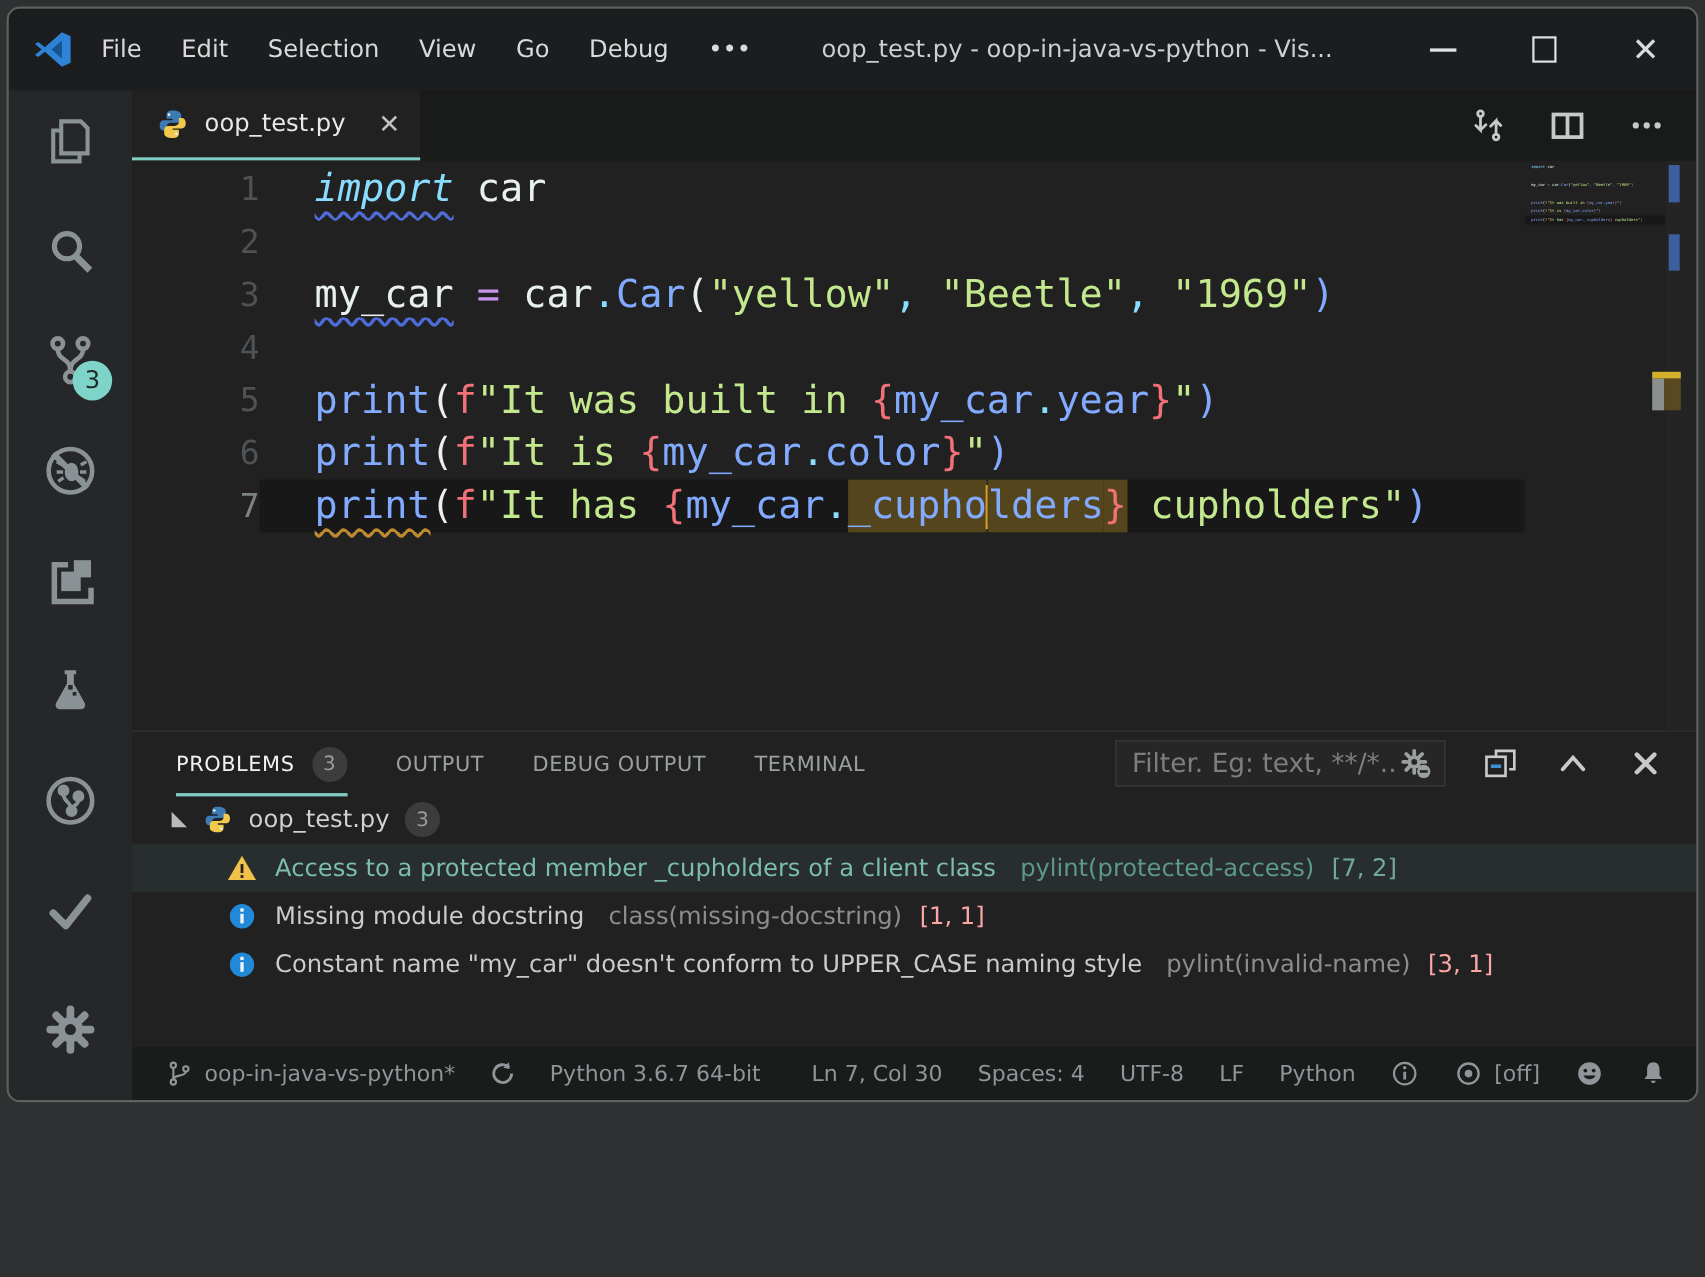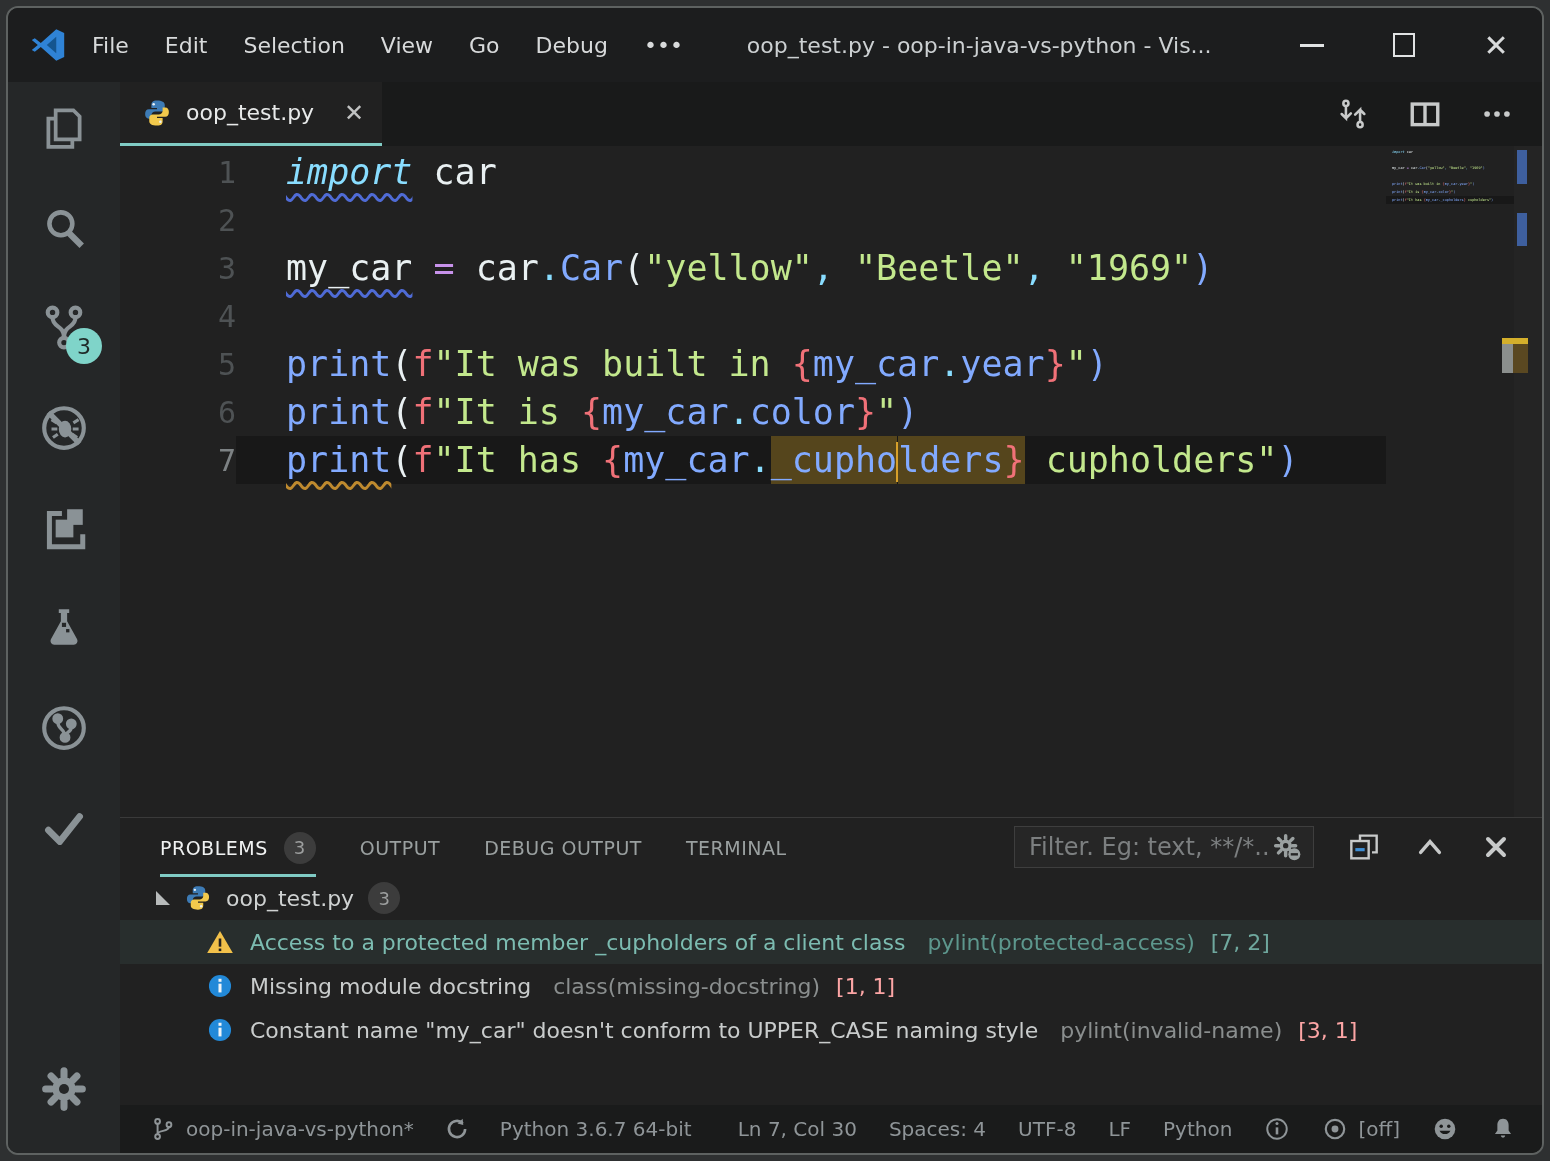--- a/index.html
+++ b/index.html
@@ -1,17 +1,17 @@
 <!DOCTYPE html>
 <html><head>
 <meta charset="utf-8">
 <style>
   * { margin:0; padding:0; box-sizing:border-box; }
   html,body { width:1550px; height:1161px; background:#2e3031; font-family:"DejaVu Sans", sans-serif; overflow:hidden; }
-  .window { position:absolute; left:6px; top:6px; width:1538px; height:1149px;
+  .window { position:absolute; left:6px; top:6px; width:1538px; height:996px;
     border:2px solid #5e6261; border-radius:12px; background:#1d1e1f; overflow:hidden;
     display:flex; flex-direction:column; }
 
   
   .titlebar { height:74px; background:#1c1d1e; display:flex; align-items:center; flex:0 0 auto; padding:0 26px 0 22px; }
   .vscode-logo { width:36px; height:36px; margin-right:26px; flex:0 0 auto; }
   .menus { display:flex; gap:36px; color:#d8dadb; font-size:22px; }
   .menus .menu-item { cursor:default; }
   .win-title { color:#ccd0d2; font-size:22px; margin-left:64px; white-space:nowrap; }
   .win-controls { margin-left:auto; display:flex; gap:52px; align-items:center; color:#d8dadb; }

